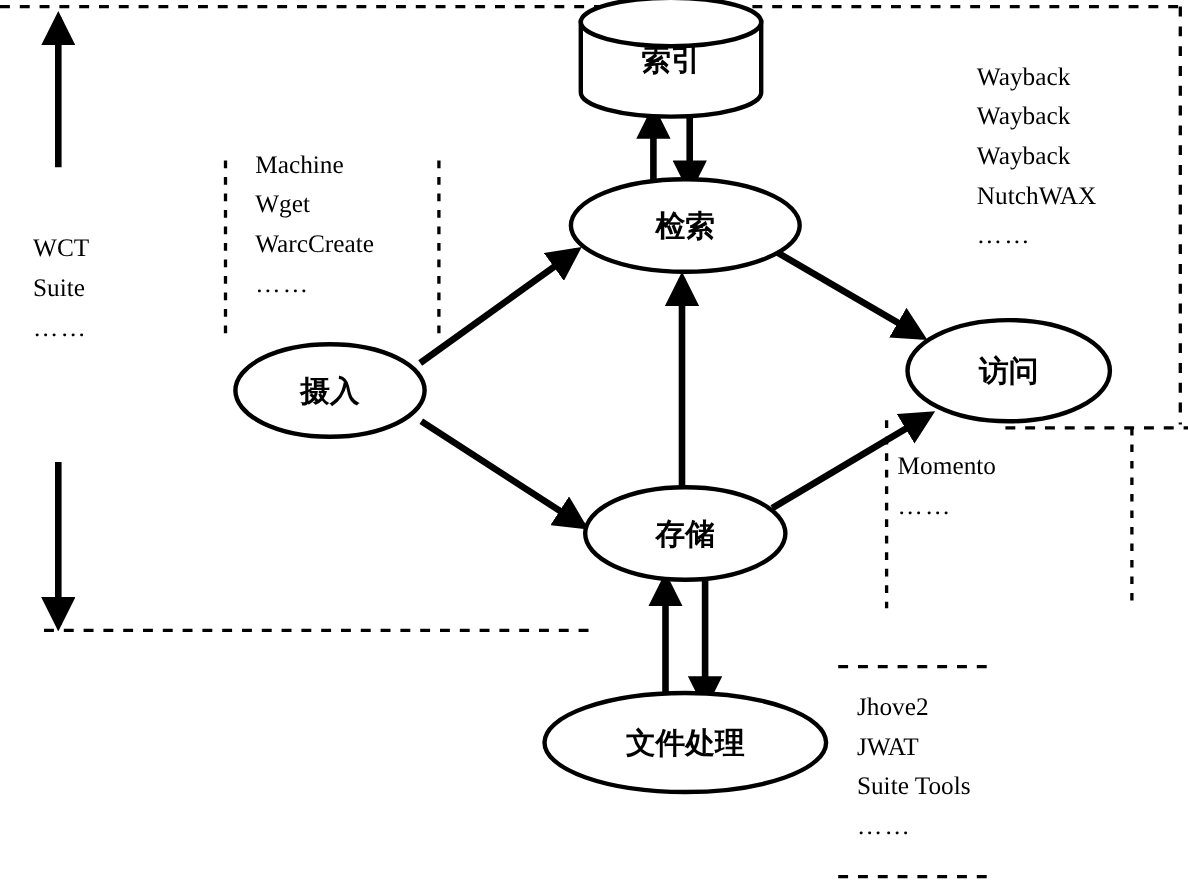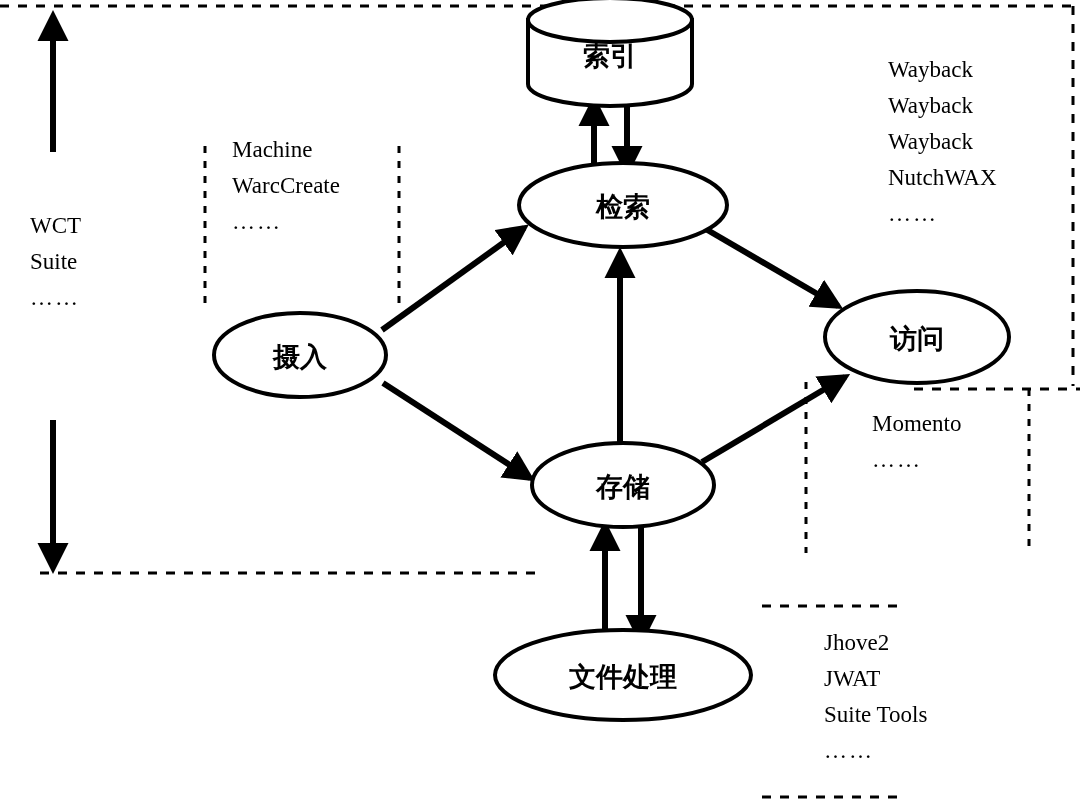--- a/index.html
+++ b/index.html
@@ -156,37 +156,38 @@
   </svg>
 
   <div class="tool-text" style="left:30px; top:208px;">
     <span class="line">WCT</span>
     <span class="line">Suite</span>
     <span class="line dots">……</span>
   </div>
 
   <div class="tool-text" style="left:232px; top:132px;">
     <span class="line">Machine</span>
+    <span class="line">Wget</span>
     <span class="line">WarcCreate</span>
     <span class="line dots">……</span>
   </div>
 
   <div class="tool-text" style="left:888px; top:52px;">
     <span class="line">Wayback</span>
     <span class="line">Wayback</span>
     <span class="line">Wayback</span>
     <span class="line">NutchWAX</span>
     <span class="line dots">……</span>
   </div>
 
-  <div class="tool-text" style="left:872px; top:406px;">
+  <div class="tool-text" style="left:816px; top:406px;">
     <span class="line">Momento</span>
     <span class="line dots">……</span>
   </div>
 
-  <div class="tool-text" style="left:779px; top:625px;margin-left:45px;">
+  <div class="tool-text" style="left:779px; top:625px;">
     <span class="line">Jhove2</span>
     <span class="line">JWAT</span>
     <span class="line">Suite Tools</span>
     <span class="line dots">……</span>
   </div>
 
 </div>
 
 </body></html>

